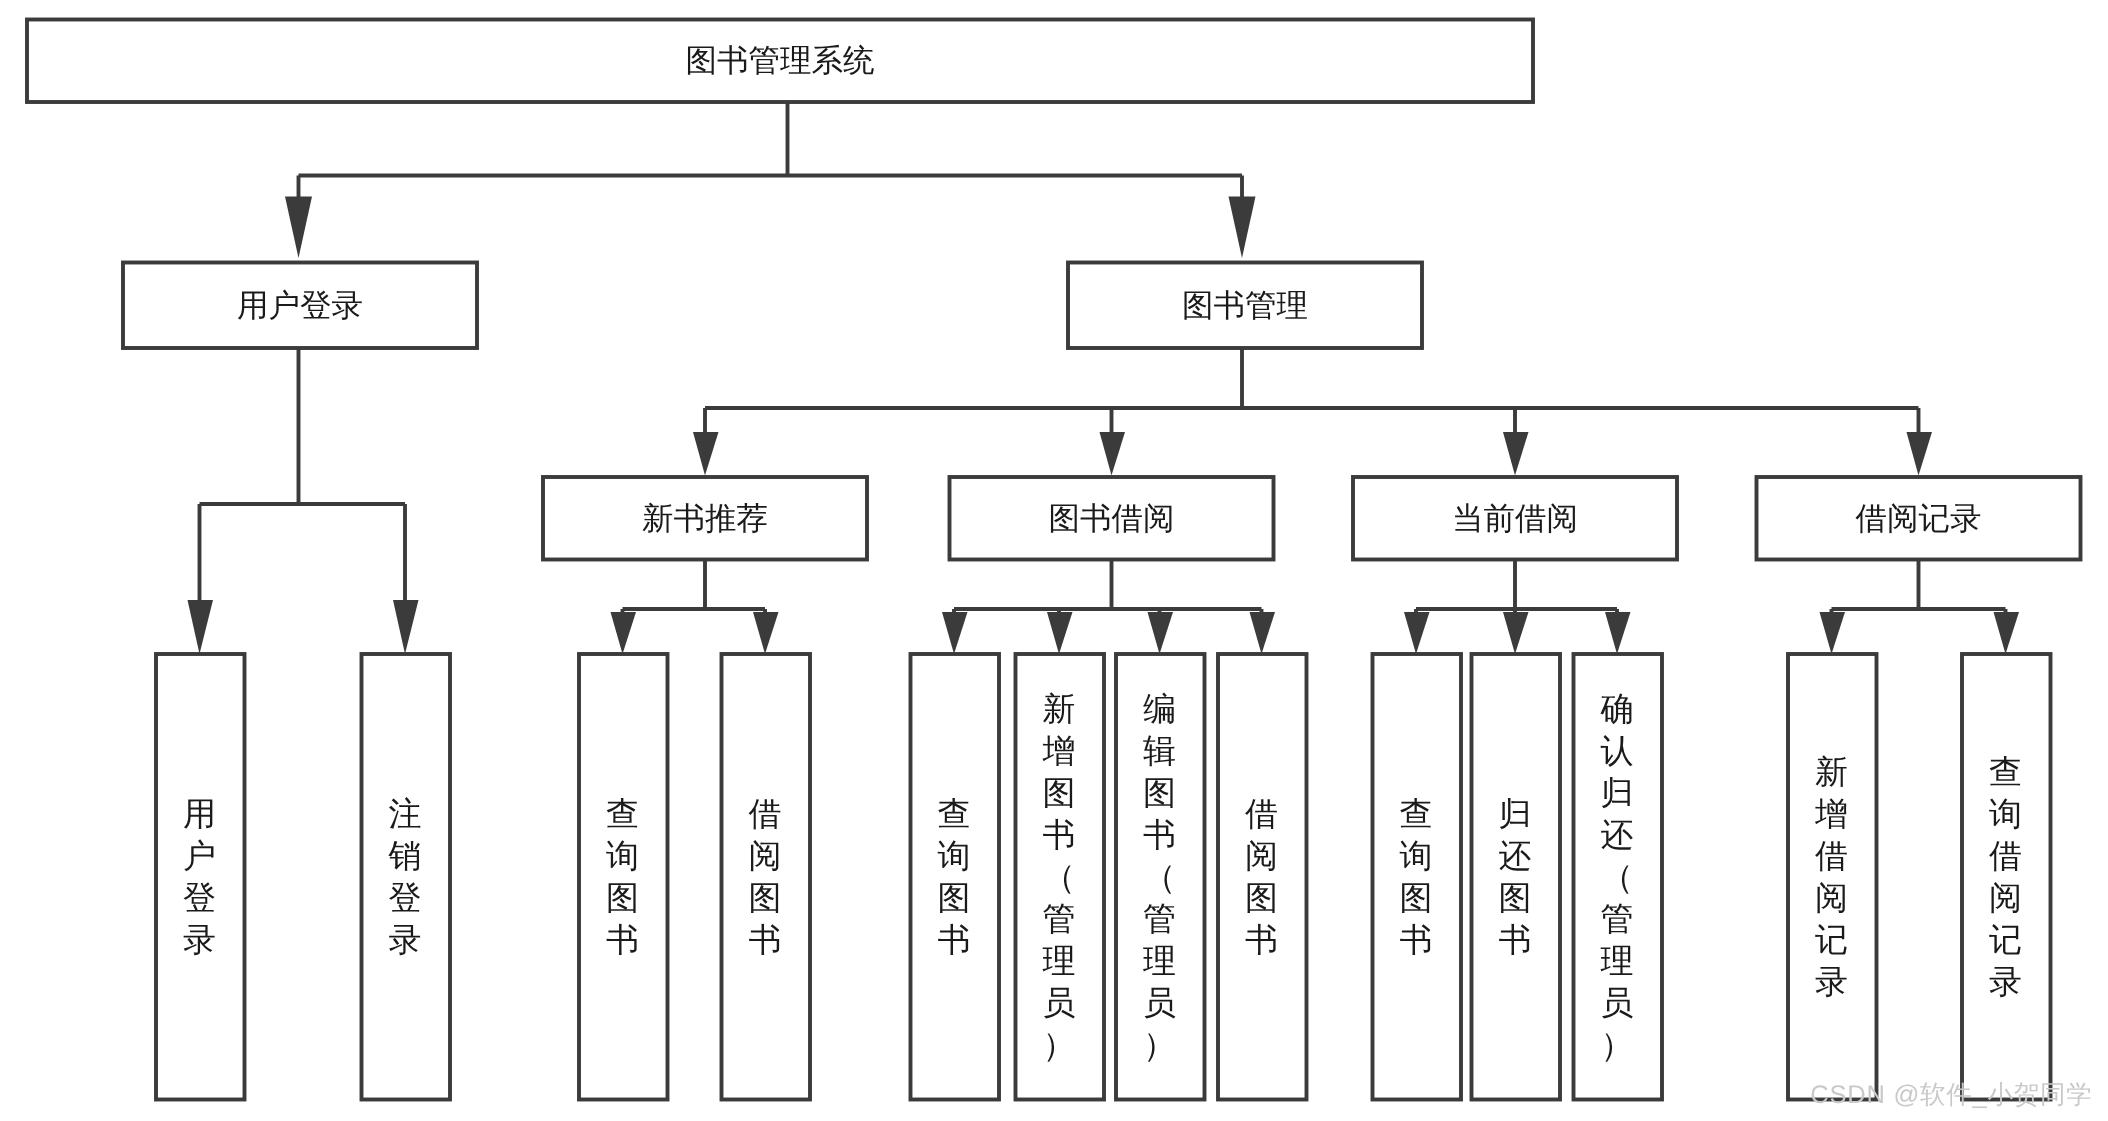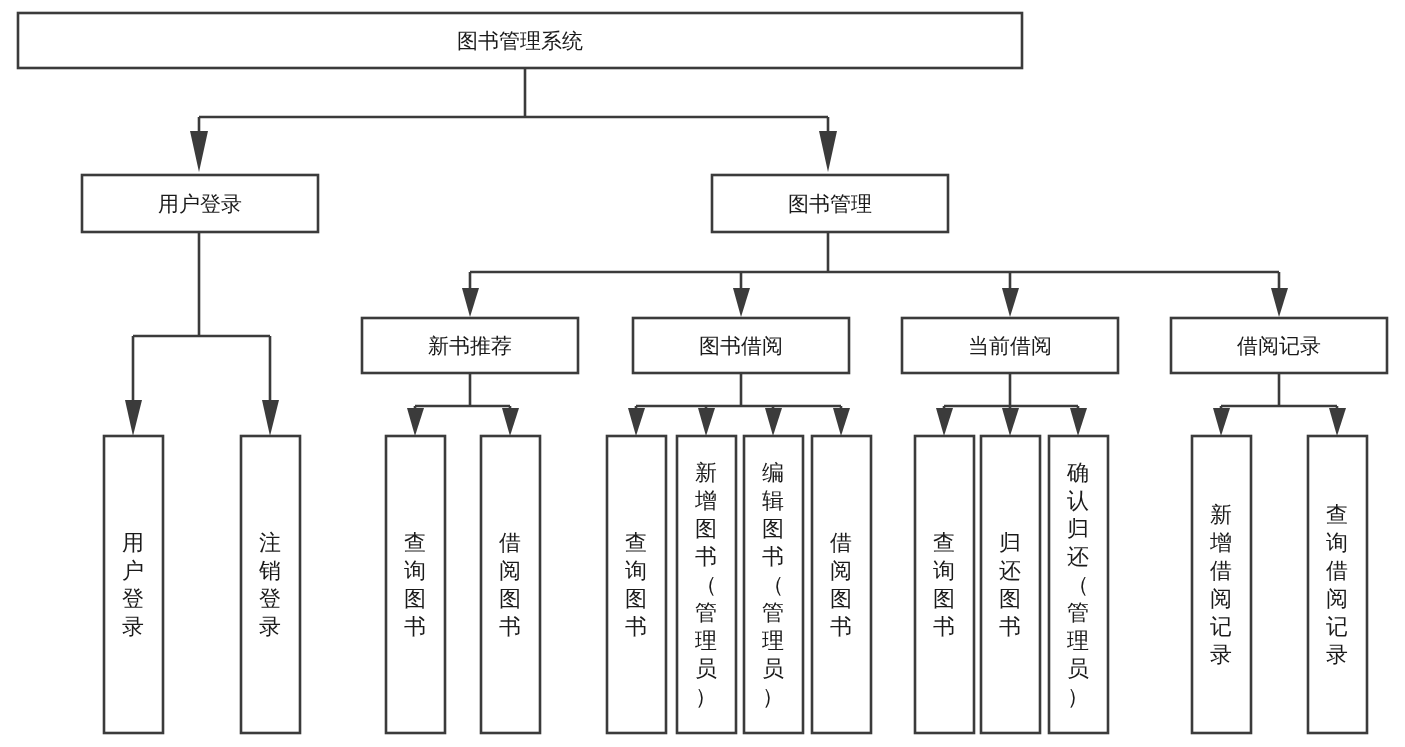--- a/index.html
+++ b/index.html
@@ -229,13 +229,14 @@
       <rect class="node-box" x="1192" y="436" width="59" height="297"></rect>
       <text class="node-label-v" x="1221" y="0"><tspan x="1221" y="522.34">新</tspan><tspan x="1221" y="550.34">增</tspan><tspan x="1221" y="578.34">借</tspan><tspan x="1221" y="606.34">阅</tspan><tspan x="1221" y="634.34">记</tspan><tspan x="1221" y="662.34">录</tspan></text>
     </g>
 
     <g>
       <rect class="node-box" x="1308" y="436" width="59" height="297"></rect>
       <text class="node-label-v" x="1337" y="0"><tspan x="1337" y="522.34">查</tspan><tspan x="1337" y="550.34">询</tspan><tspan x="1337" y="578.34">借</tspan><tspan x="1337" y="606.34">阅</tspan><tspan x="1337" y="634.34">记</tspan><tspan x="1337" y="662.34">录</tspan></text>
     </g>
   </svg>
 
+  <div class="watermark-text">CSDN @软件_小贺同学</div>
 </div>
 
 </body></html>

